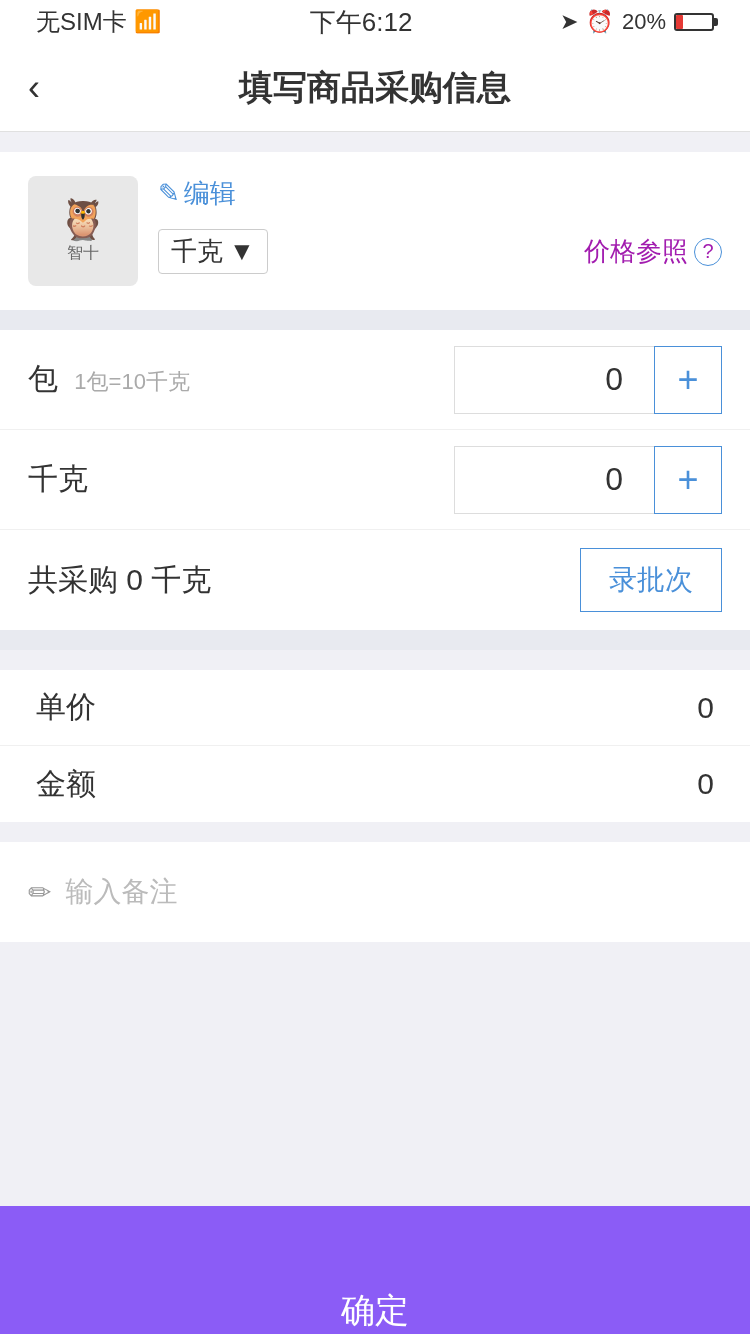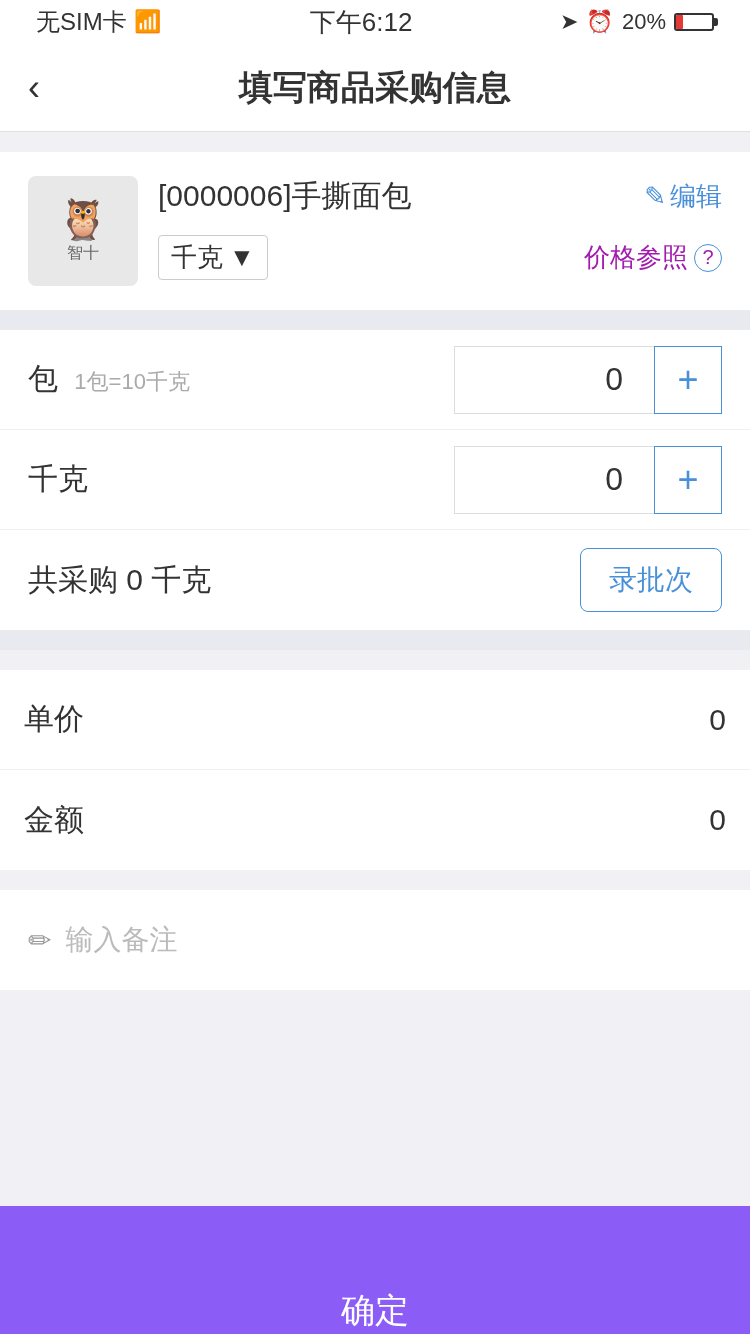--- a/index.html
+++ b/index.html
@@ -220,35 +220,35 @@
     .summary-text {
       font-size: 30px;
       color: #333;
     }
     .batch-btn {
       border: 1px solid #4a90d9;
       color: #4a90d9;
       background: #fff;
       font-size: 28px;
       padding: 12px 28px;
-      border-radius: 8px;
+      border-radius: 0;
       cursor: pointer;
     }
 
     
     .price-section {
       background: #fff;
       margin-top: 20px;
     }
     .price-row {
       display: flex;
       align-items: center;
       justify-content: space-between;
-      padding: 0 24px;
-      height: 100px;
+      padding: 0 36px;
+      height: 76px;
       border-bottom: 1px solid #f0f0f0;
     }
     .price-row:last-child {
       border-bottom: none;
     }
     .price-label {
       font-size: 30px;
       color: #333;
     }
     .price-value {
@@ -331,21 +331,20 @@
 
   <div class="product-card">
     <div class="product-image">
       <div class="product-image-inner">
         <div class="owl-icon">🦉</div>
         <div style="font-size:16px;color:#666;margin-top:4px;">智十</div>
       </div>
     </div>
     <div class="product-info">
       <div class="product-title-row">
-        <div class="product-name">[0000006]手撕面包</div>
         <div class="edit-btn">
           <span>✎</span>
           <span>编辑</span>
         </div>
       </div>
       <div class="unit-row">
         <div style="display:flex;align-items:center;">
           <div class="unit-select">
             <span>千克</span>
             <span>▼</span>

